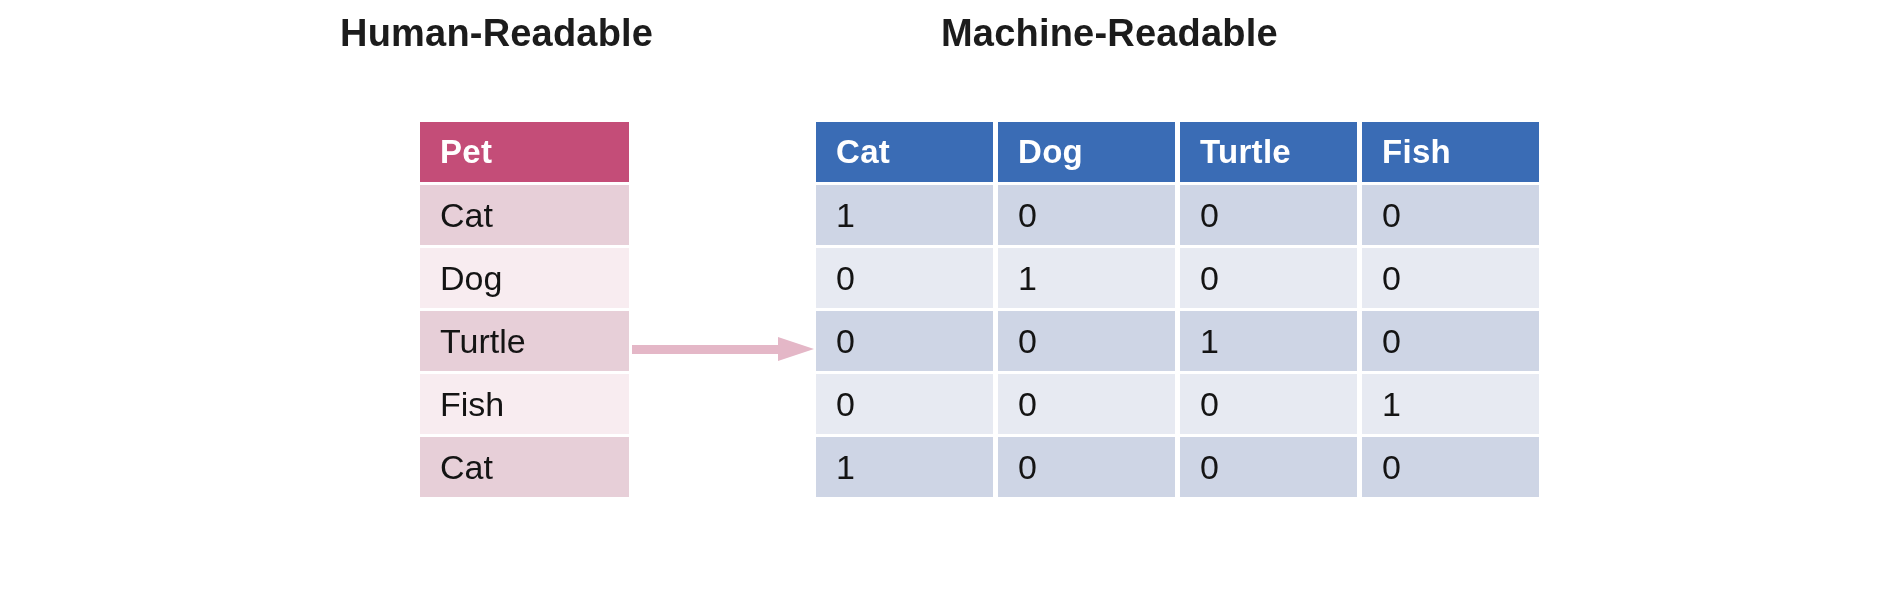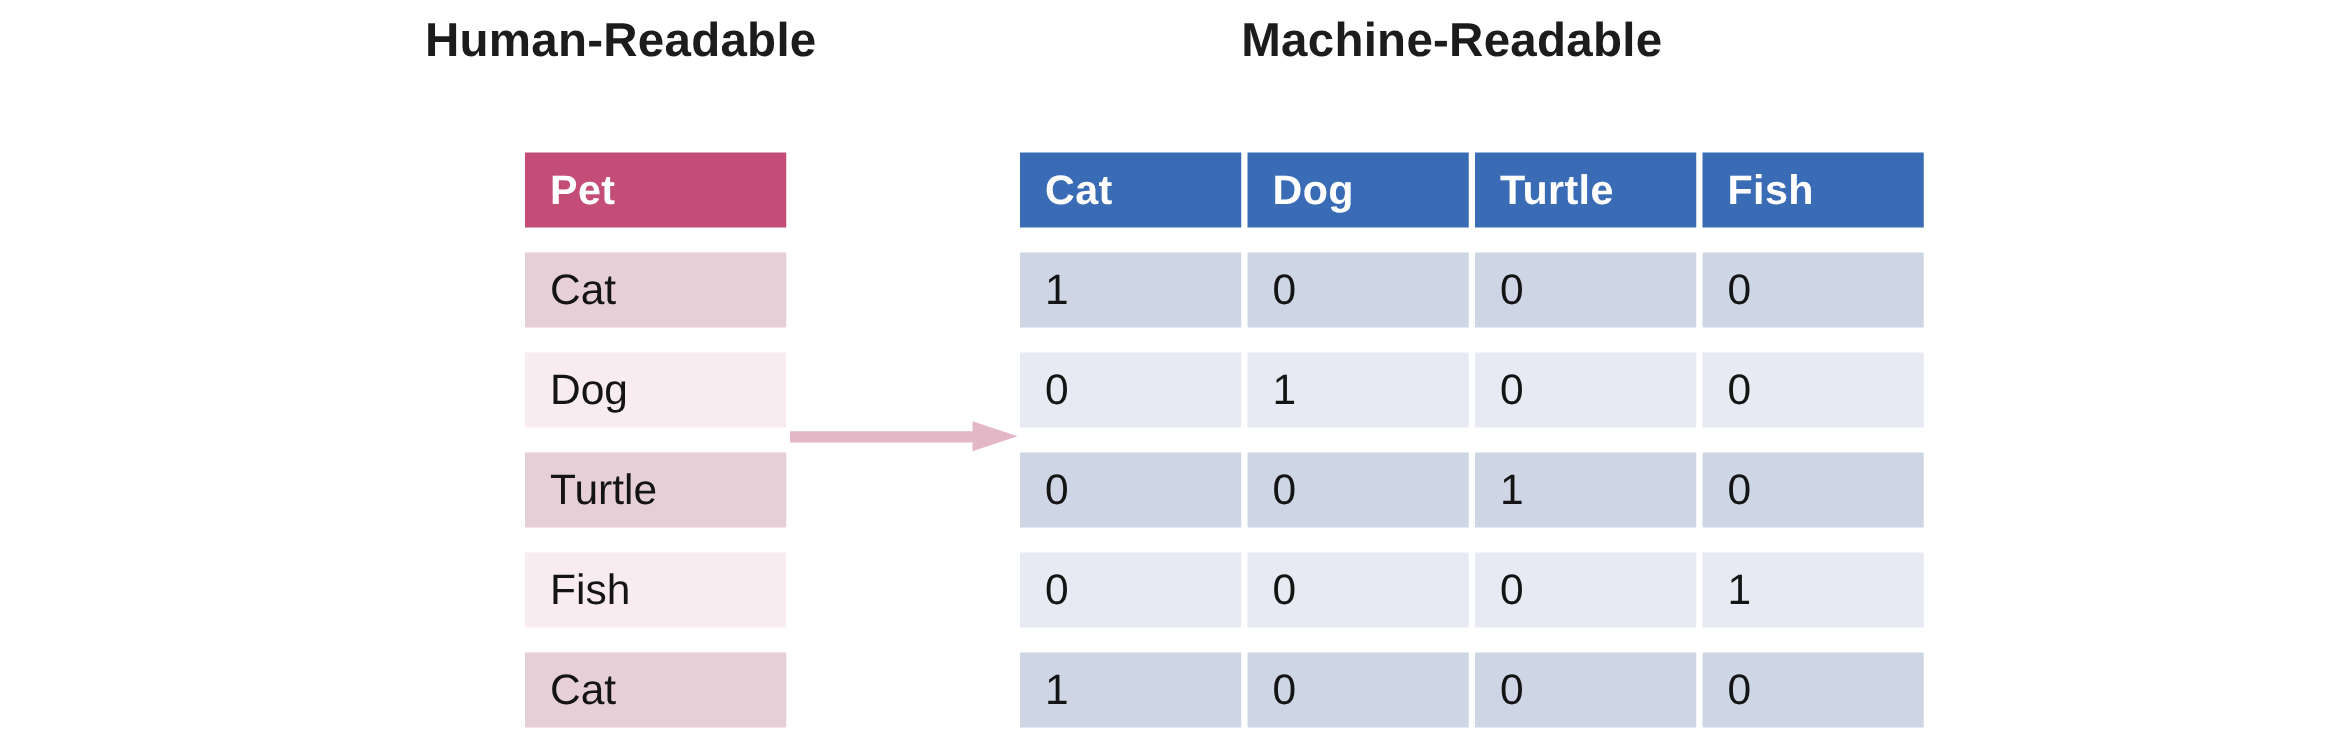--- a/index.html
+++ b/index.html
@@ -19,28 +19,28 @@
   
   .title {
     position: absolute;
     font-size: 38px;
     font-weight: 700;
     color: #1c1c1c;
     white-space: nowrap;
     letter-spacing: 0.2px;
   }
   #title-human { left: 340px; top: 12px; }
-  #title-machine { left: 993px; top: 12px; }
+  #title-machine { left: 941px; top: 12px; }
 
   
   .table {
     position: absolute;
     display: flex;
     flex-direction: column;
-    row-gap: 20px;
+    row-gap: 3px;
   }
 
   .row {
     display: flex;
     column-gap: 5px;
   }
 
   .cell {
     height: 60px;
     display: flex;

